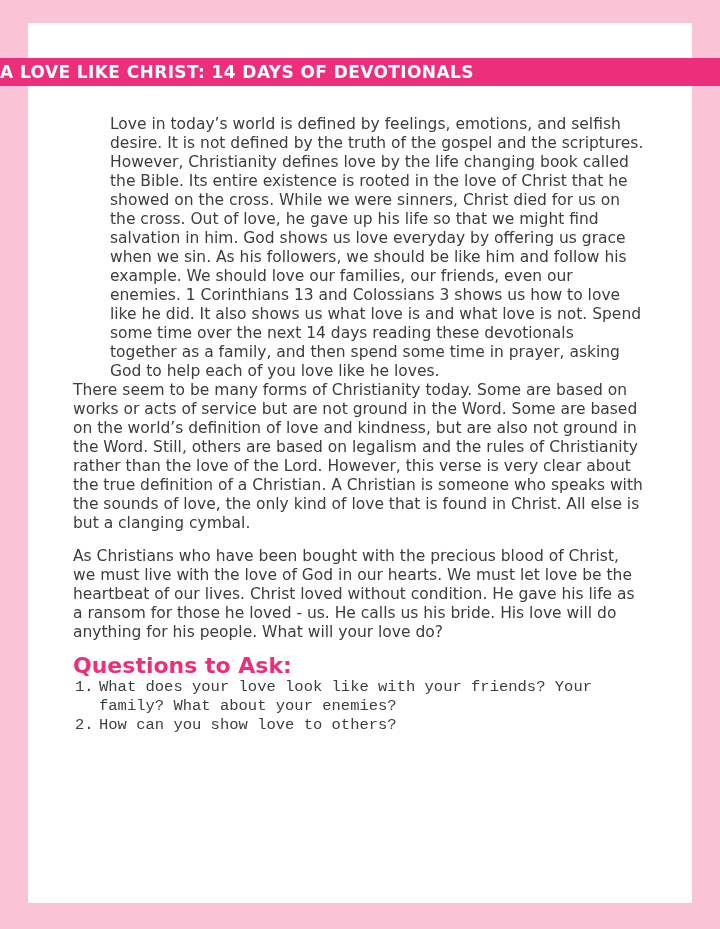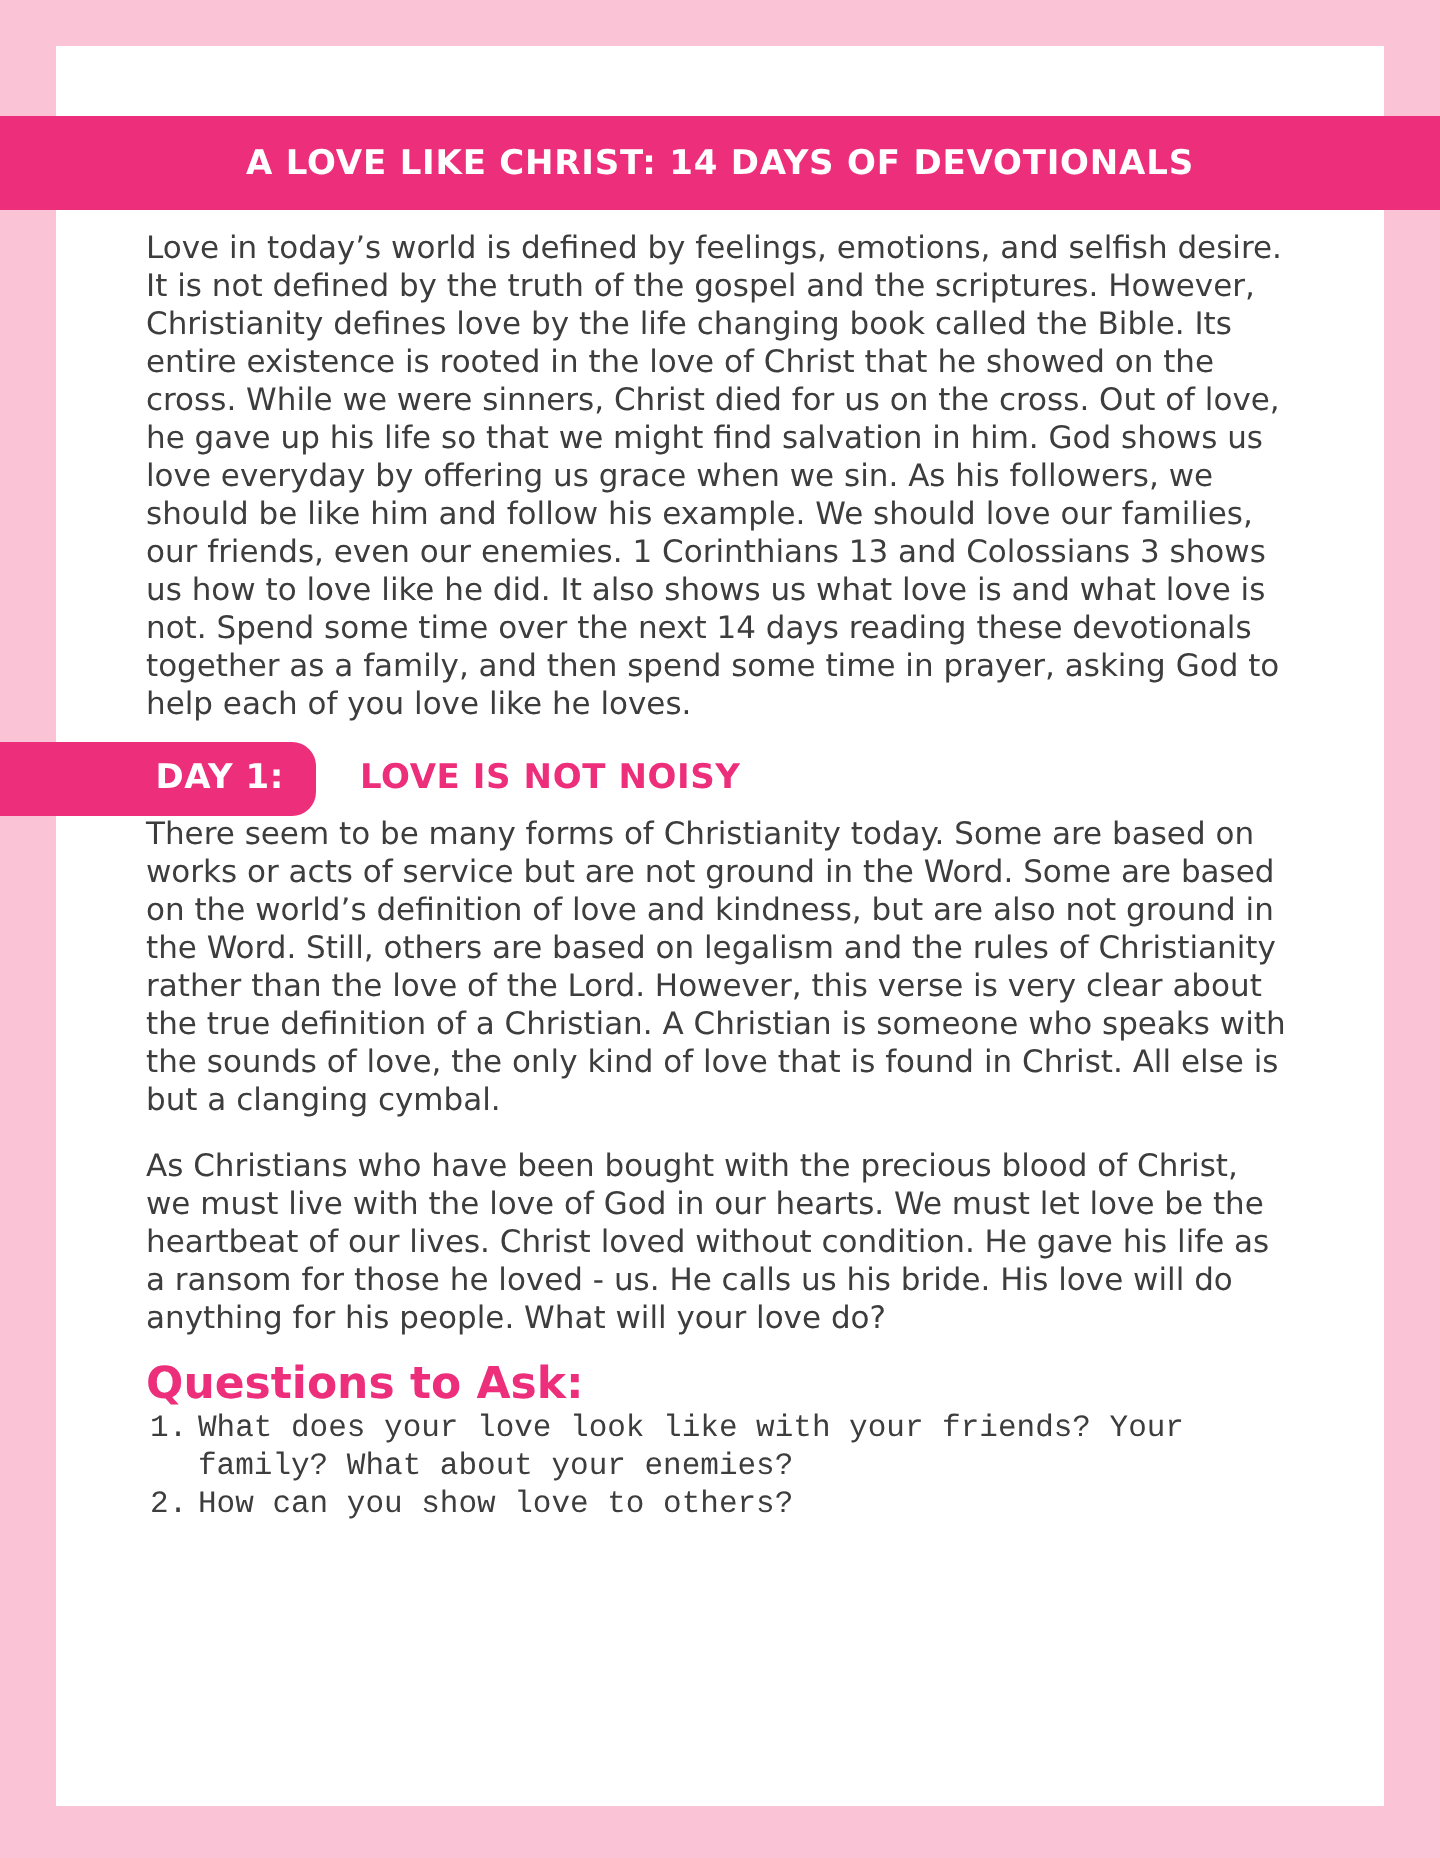--- a/index.html
+++ b/index.html
@@ -17,36 +17,36 @@
     background:var(--page-border-pink);
     overflow:hidden;
   }
   .sheet{
     position:absolute;
     left:28px;right:28px;top:23px;bottom:26px;
     background:var(--sheet-white);
   }
   .banner{
     position:absolute;
-    left:0;right:0;top:58px;height:47px;
+    left:0;right:0;top:58px;height:28px;
     background:var(--accent-pink);
-    display:flex;align-items:center;justify-content:center;
+    display:flex;align-items:center;
   }
   .banner-title{
     color:#fff;
     font-size:17px;font-weight:bold;
     letter-spacing:0.4px;
   }
   .content{
     position:absolute;
     left:45px;right:47px;top:0;
     color:var(--body-text);
     font-size:15.5px;line-height:19px;
   }
-  .intro{margin-top:92px;}
+  .intro{margin-top:92px;margin-left:37px;}
   .day-row{
     margin-top:9px;
     margin-left:-73px; 
     height:37px;
     display:flex;align-items:center;
   }
   .day-badge{
     width:158px;height:37px;
     background:var(--accent-pink);
     border-radius:0 12px 12px 0;
@@ -93,26 +93,20 @@
 </head>
 <body>
 
 <div class="page">
 
   <div class="sheet">
     <div class="content">
 
       <p class="intro">Love in today’s world is defined by feelings, emotions, and selfish desire. It is not defined by the truth of the gospel and the scriptures. However, Christianity defines love by the life changing book called the Bible. Its entire existence is rooted in the love of Christ that he showed on the cross. While we were sinners, Christ died for us on the cross. Out of love, he gave up his life so that we might find salvation in him. God shows us love everyday by offering us grace when we sin. As his followers, we should be like him and follow his example. We should love our families, our friends, even our enemies. 1 Corinthians 13 and Colossians 3 shows us how to love like he did. It also shows us what love is and what love is not. Spend some time over the next 14 days reading these devotionals together as a family, and then spend some time in prayer, asking God to help each of you love like he loves.</p>
 
-      <div class="day-row">
-        <div class="day-badge">
-          <span class="day-badge-label">DAY 1:</span>
-        </div>
-        <span class="day-title">LOVE IS NOT NOISY</span>
-      </div>
 
 
       <p class="para2">There seem to be many forms of Christianity today. Some are based on works or acts of service but are not ground in the Word. Some are based on the world’s definition of love and kindness, but are also not ground in the Word. Still, others are based on legalism and the rules of Christianity rather than the love of the Lord. However, this verse is very clear about the true definition of a Christian. A Christian is someone who speaks with the sounds of love, the only kind of love that is found in Christ. All else is but a clanging cymbal.</p>
 
       <p class="para3">As Christians who have been bought with the precious blood of Christ, we must live with the love of God in our hearts. We must let love be the heartbeat of our lives. Christ loved without condition. He gave his life as a ransom for those he loved - us. He calls us his bride. His love will do anything for his people. What will your love do?</p>
 
       <p class="q-heading">Questions to Ask:</p>
 
       <ol class="q-list">
         <li>What does your love look like with your friends? Your family? What about your enemies?</li>

